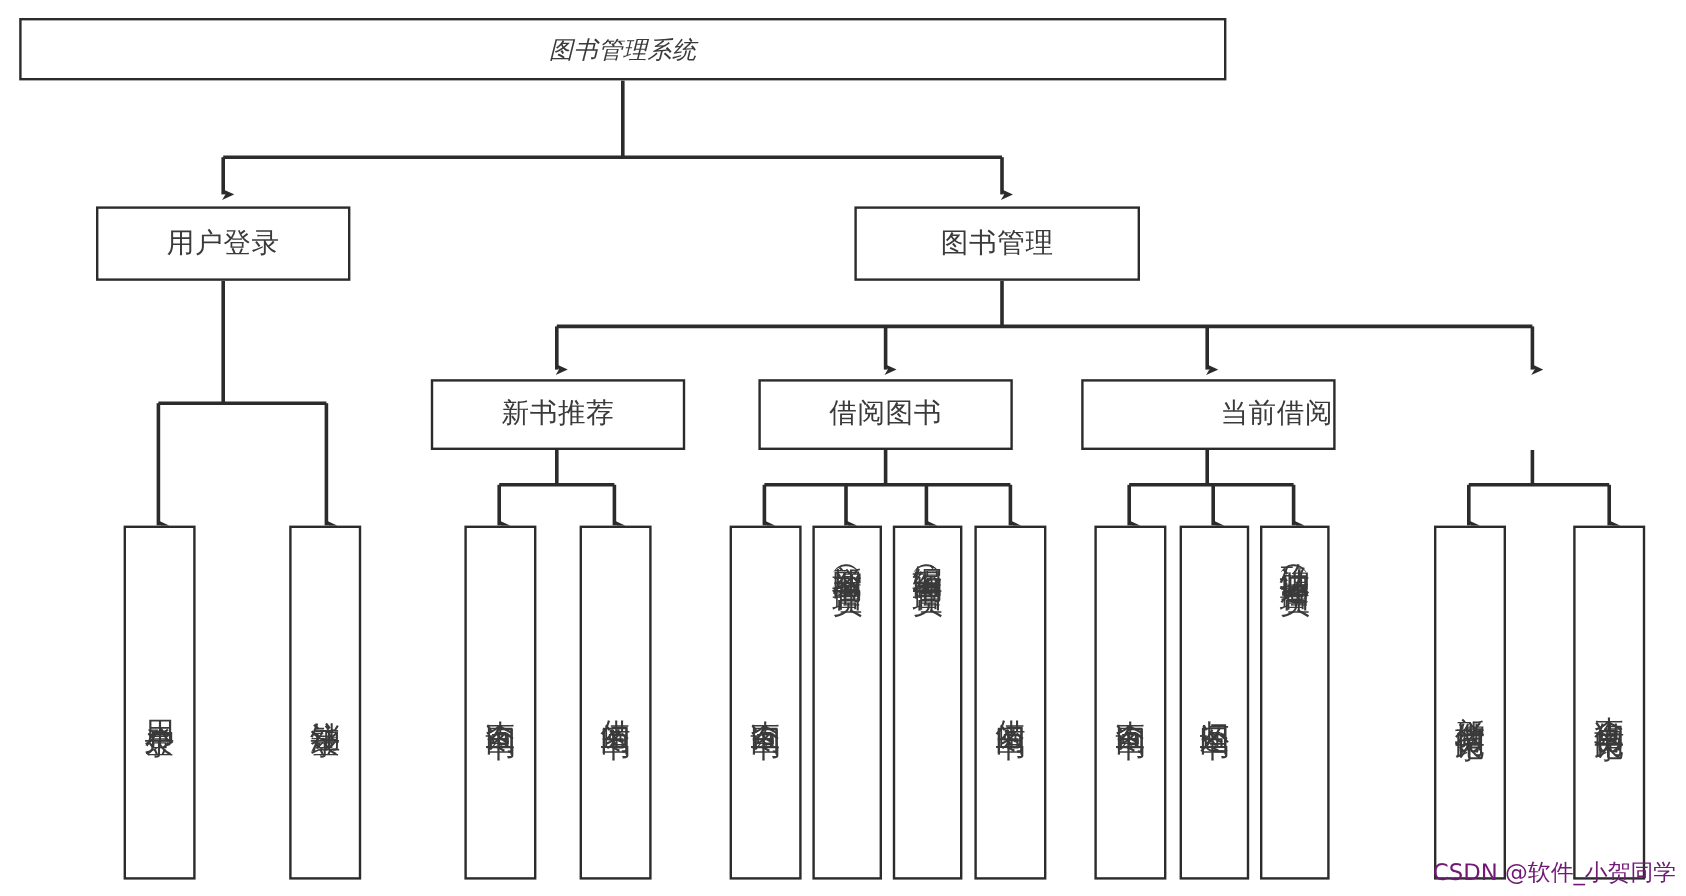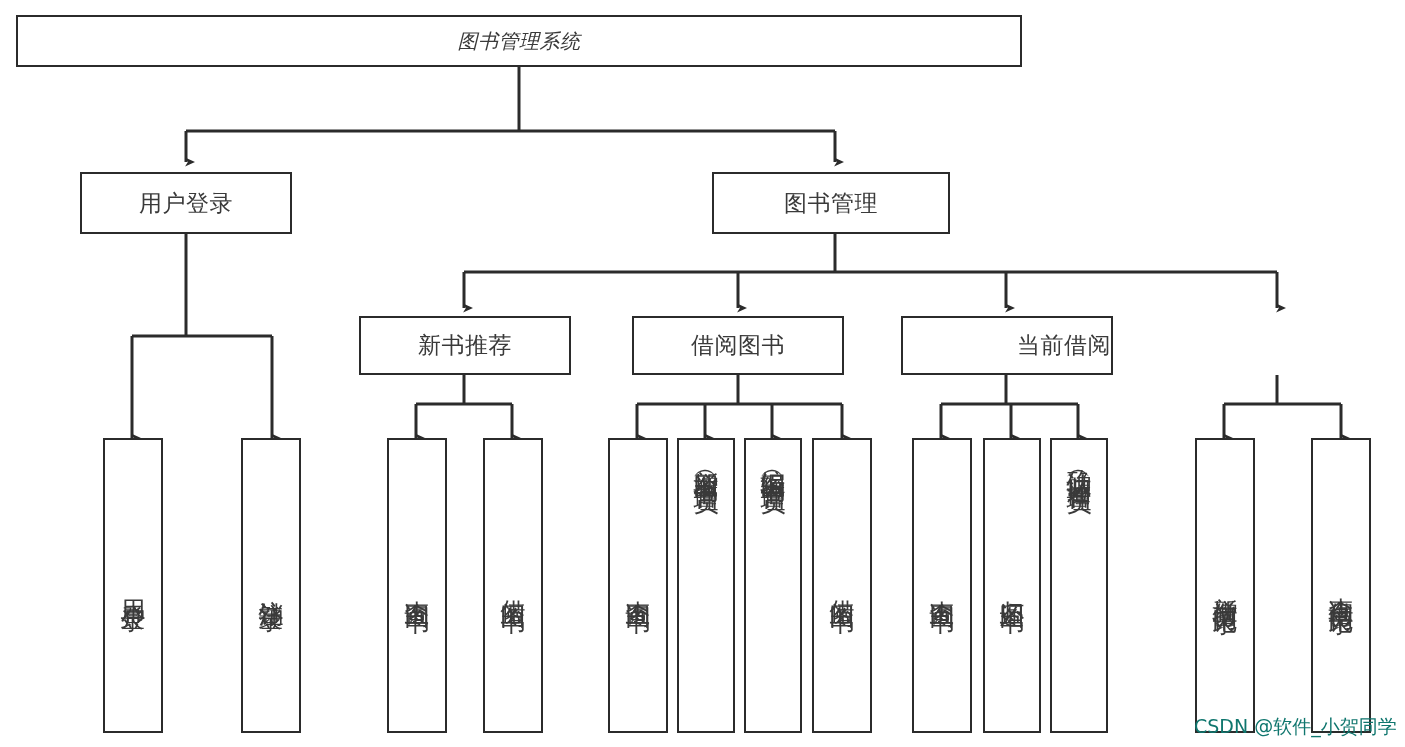--- a/index.html
+++ b/index.html
@@ -64,21 +64,21 @@
     line-height: 1.0;
     letter-spacing: 3px;
     white-space: nowrap;
   }
   .node.vert.mid {
     align-items: center;
     padding-top: 0;
   }
   .watermark {
     position: absolute;
-    color: #0f766e;
+    color: #701a75;
     font-size: 19px;
     white-space: nowrap;
     z-index: 5;
     font-family: "DejaVu Sans", "Liberation Sans", sans-serif;
   }
 </style>
 </head>
 <body>
 
 <div id="canvas">

